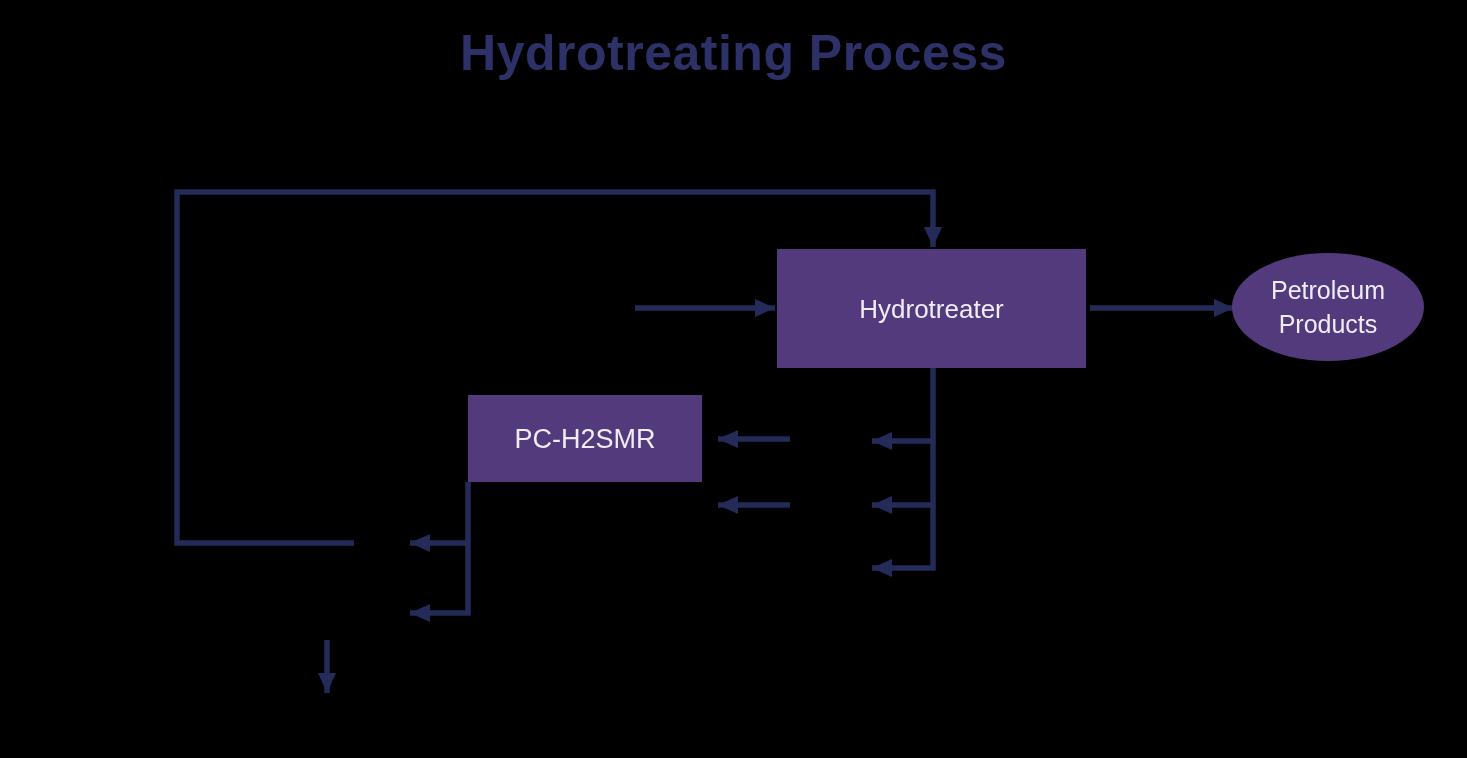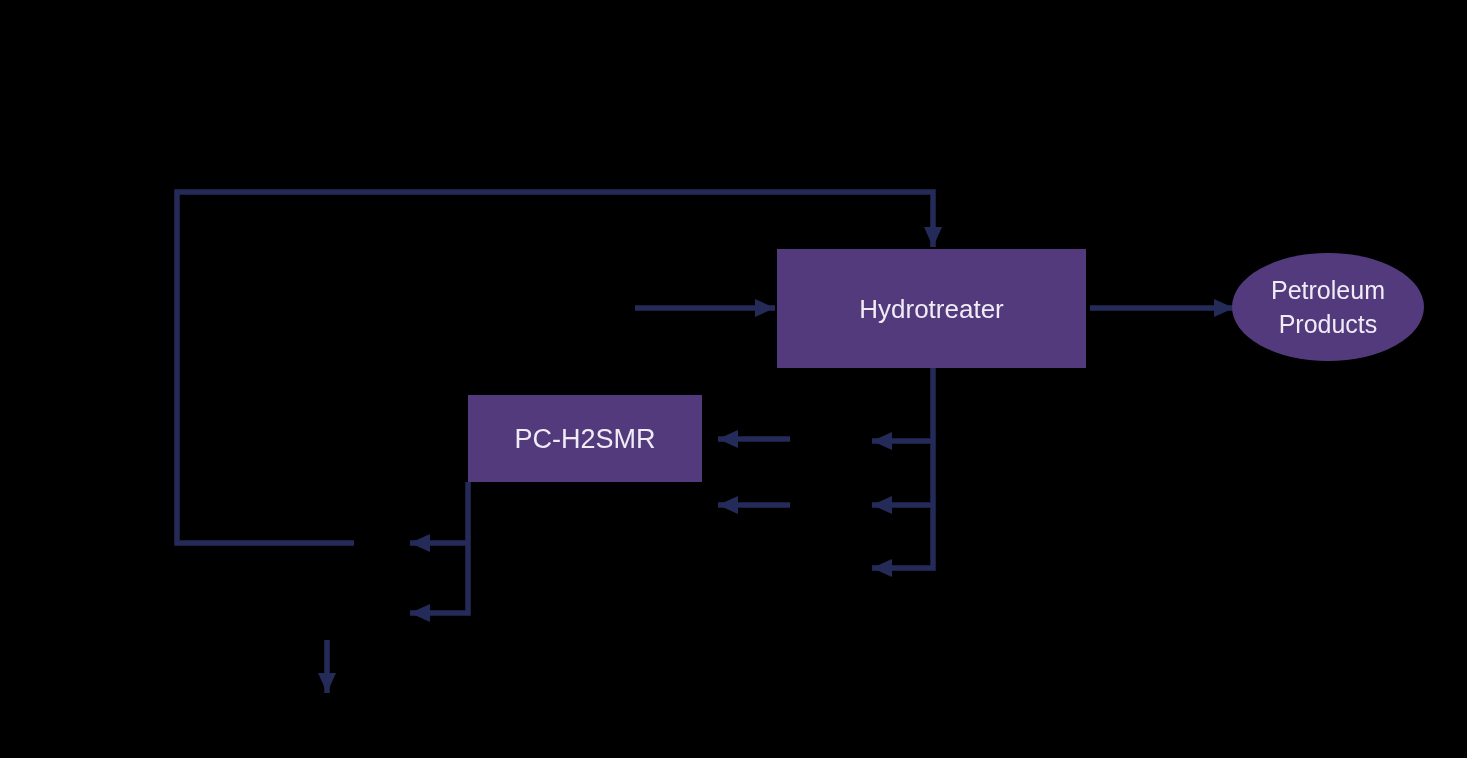--- a/index.html
+++ b/index.html
@@ -39,20 +39,21 @@
   .node-label{
     fill:var(--node-text);
     font-family:"Liberation Sans", sans-serif;
     text-anchor:middle;
   }
 </style>
 </head>
 <body>
 
 <div class="canvas">
+  <h1 class="title">Hydrotreating Process</h1>
   <svg class="diagram" width="1467" height="758" viewBox="0 0 1467 758">
     <defs>
       <marker id="arrowhead" markerUnits="userSpaceOnUse" markerWidth="22" markerHeight="20" refX="20" refY="9" orient="auto">
         <path d="M0,0 L20,9 L0,18 Z"></path>
       </marker>
     </defs>
   <polyline points="354,543 177,543 177,192 933,192 933,247" class="connector" marker-end="url(#arrowhead)"></polyline>
       <polyline points="635,308 775,308" class="connector" marker-end="url(#arrowhead)"></polyline>
       <polyline points="1090,308 1234,308" class="connector" marker-end="url(#arrowhead)"></polyline>
       <polyline points="933,368 933,568 872,568" class="connector" marker-end="url(#arrowhead)"></polyline>

